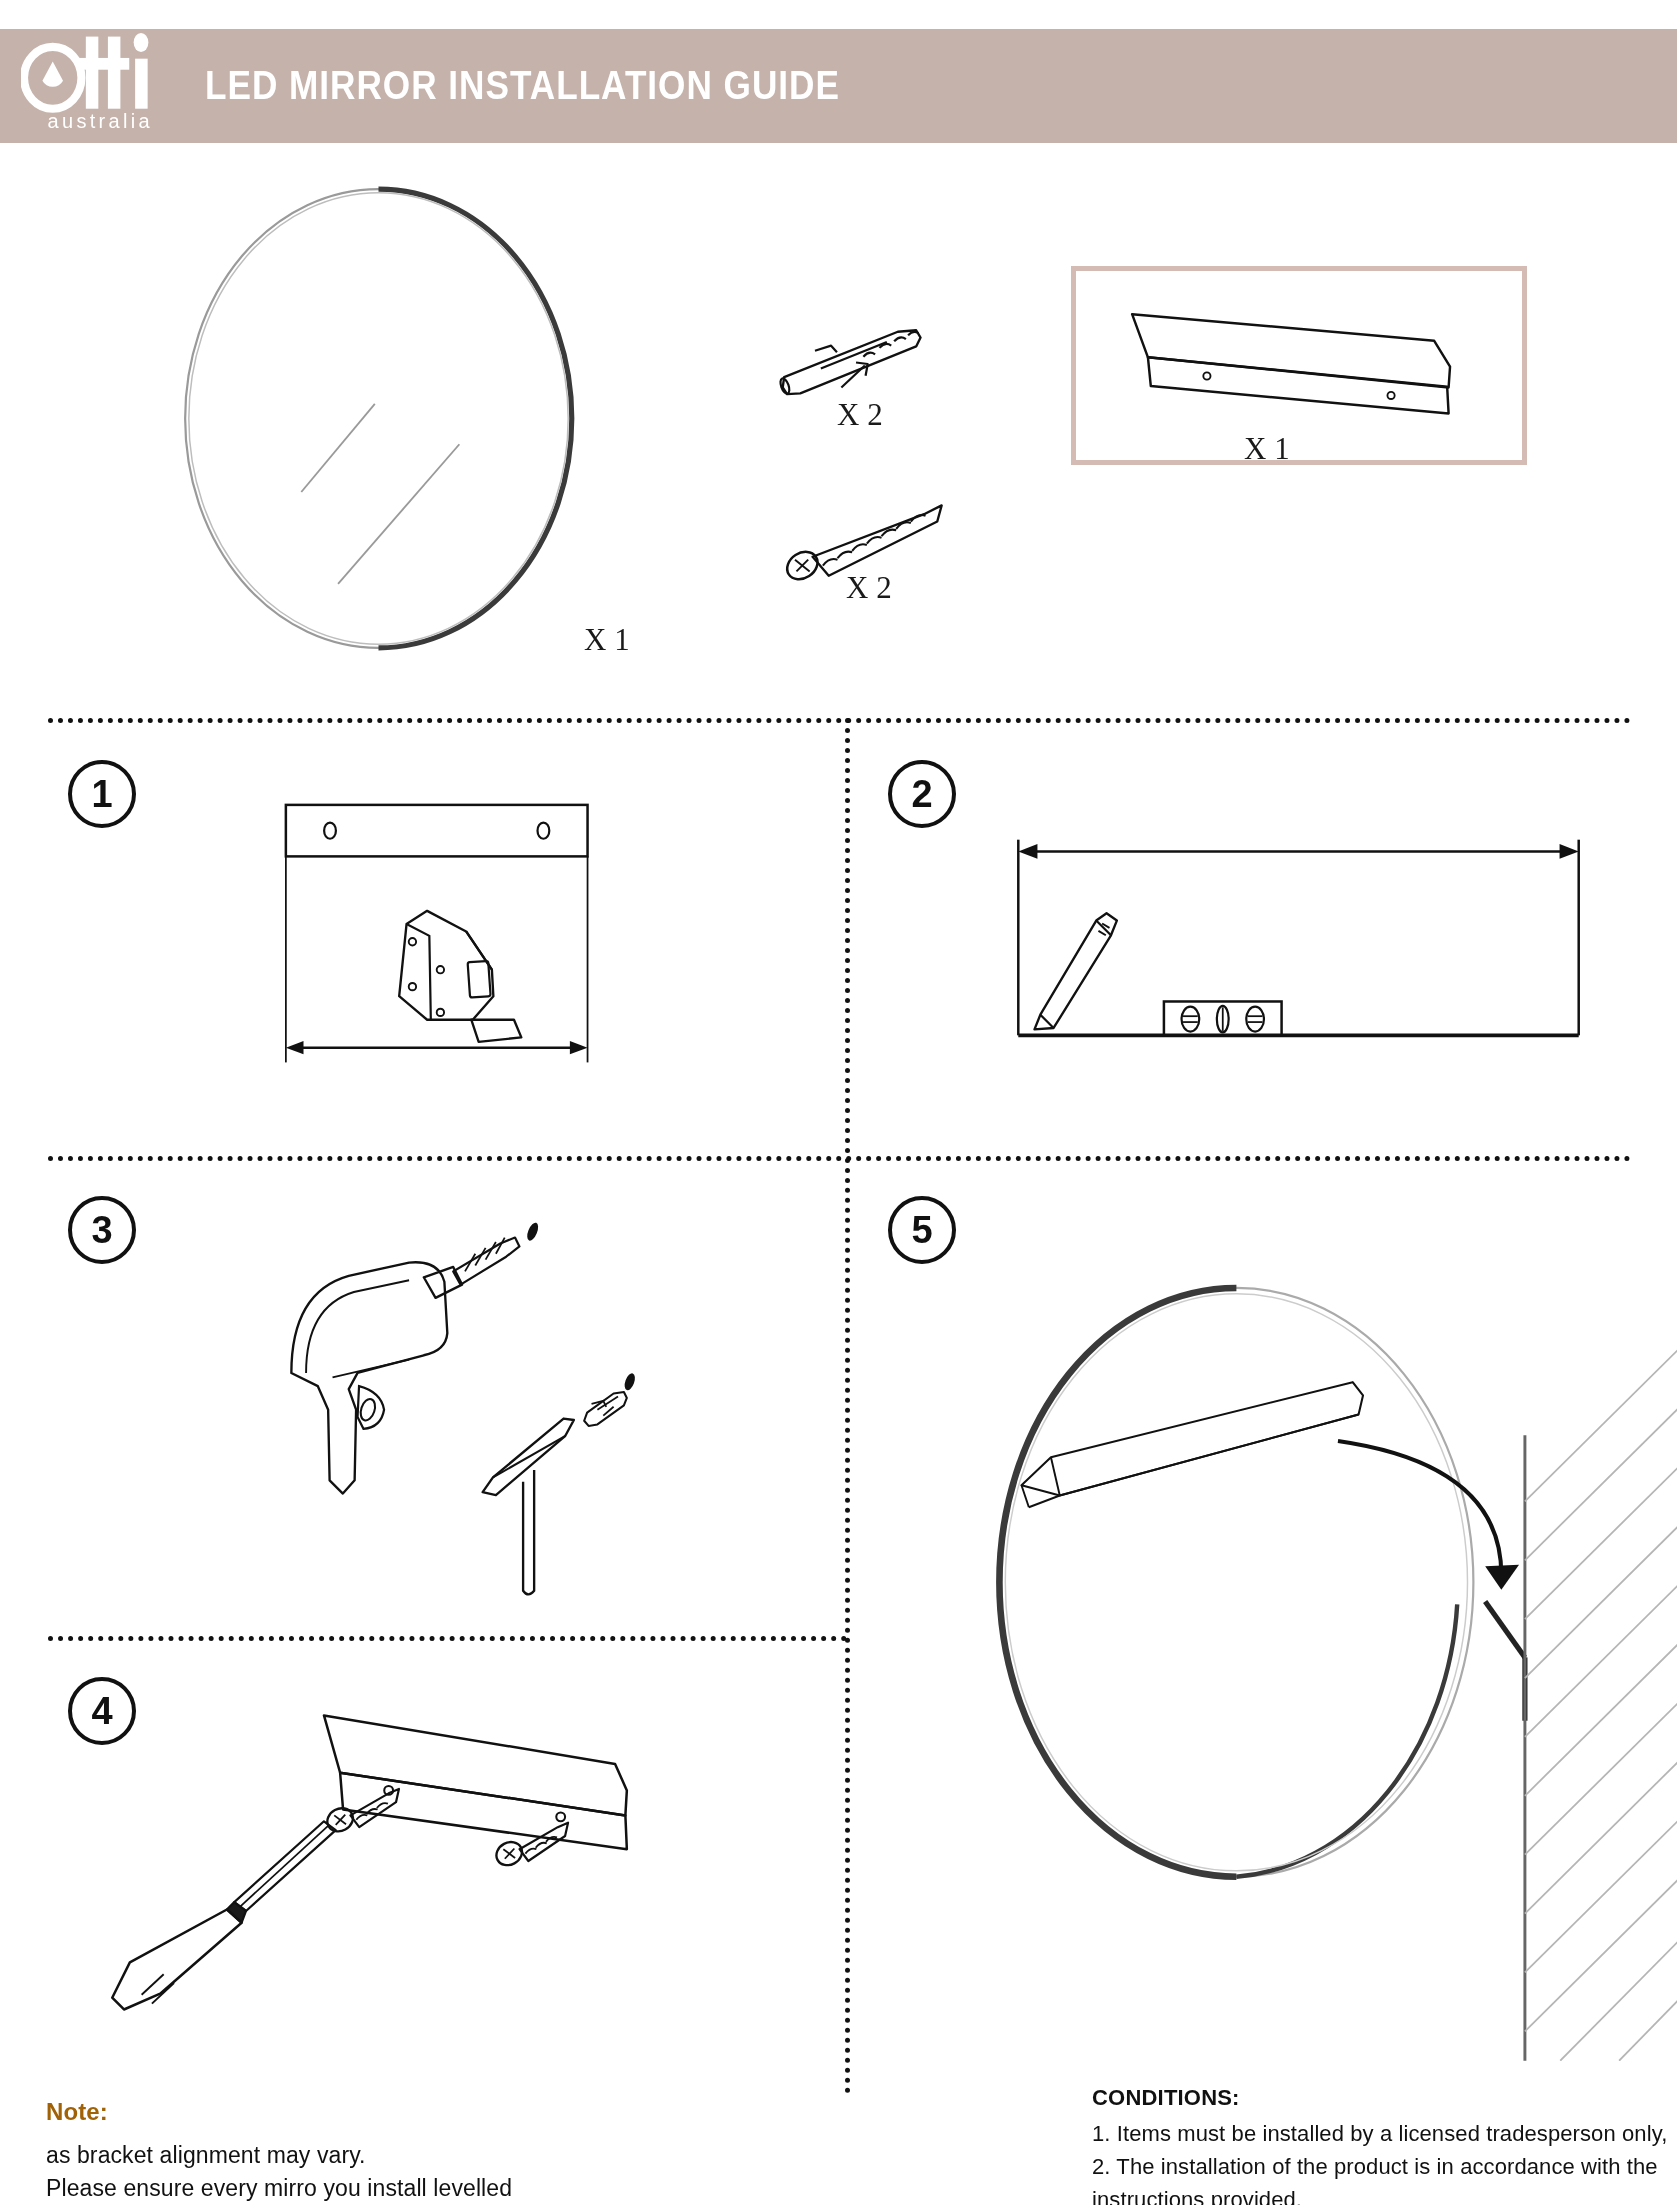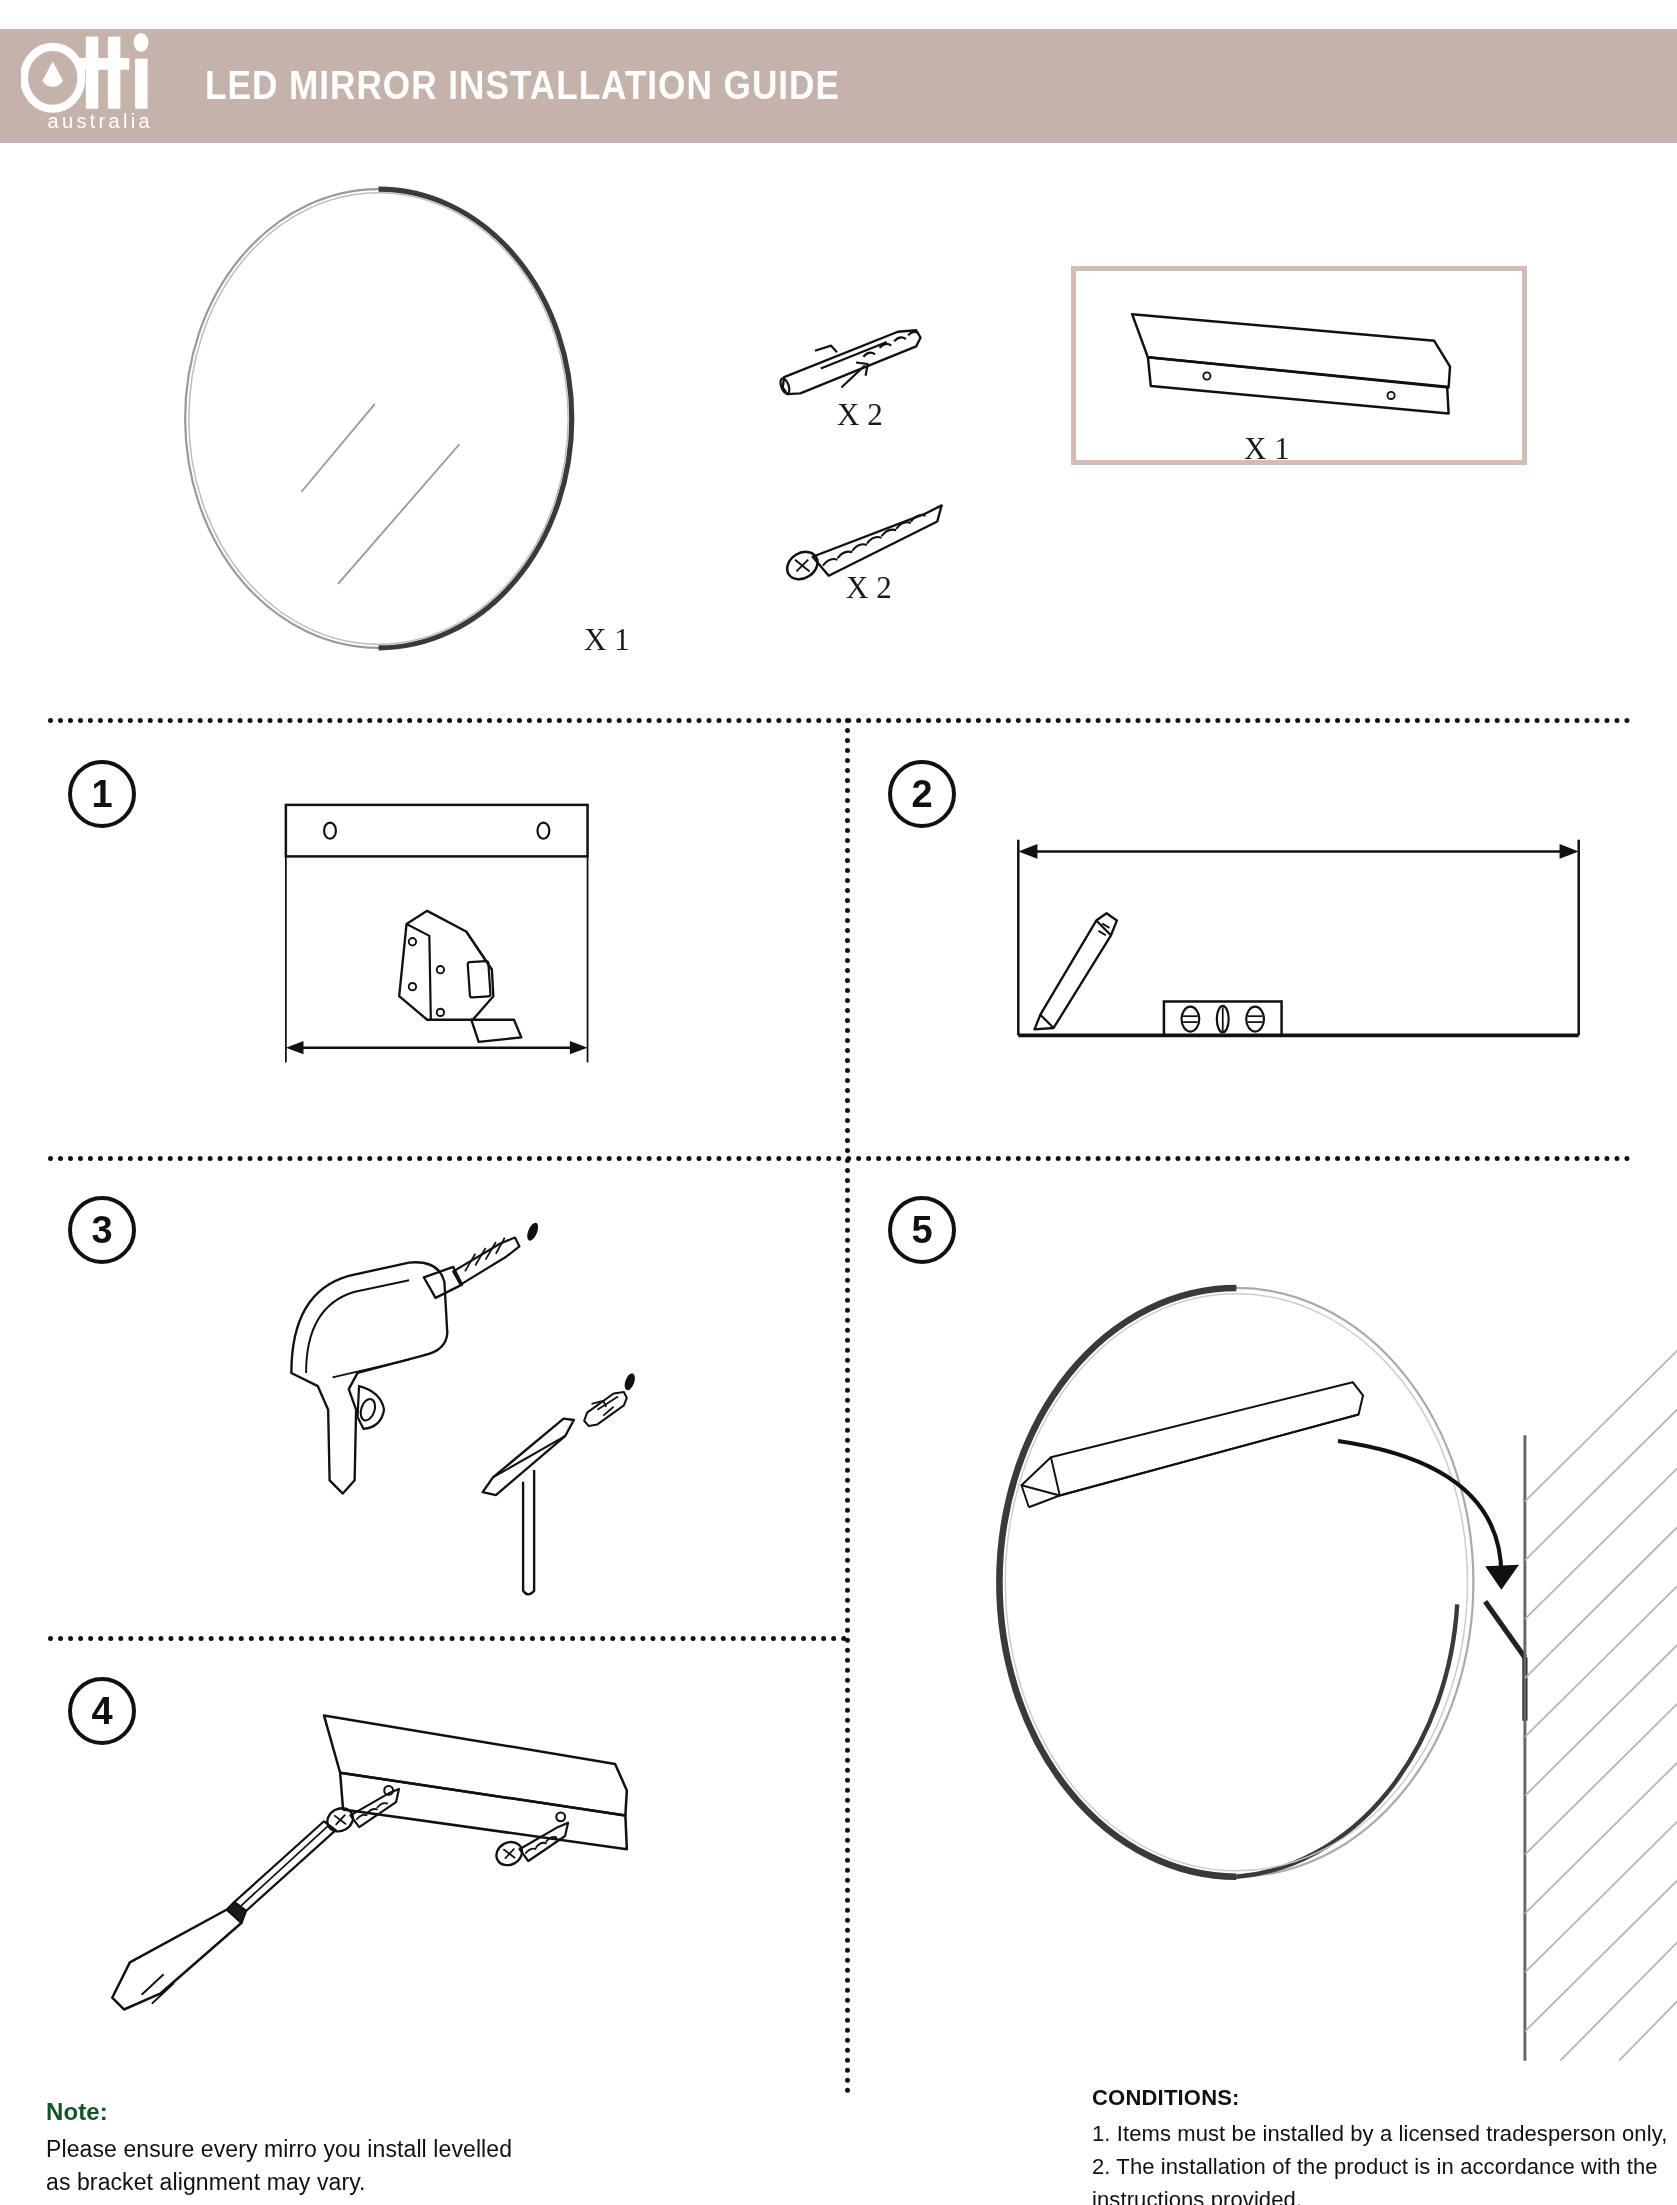--- a/index.html
+++ b/index.html
@@ -189,23 +189,23 @@
   
   .note-block {
     position: absolute;
     left: 46px;
     top: 2098px;
     width: 515px;
   }
   .note-title {
     font-size: 24px;
     font-weight: bold;
-    color: #14532d;
-    font-family: "Liberation Sans", sans-serif;
-    margin-bottom: 7px;
+    color: #a16207;
+    font-family: "Liberation Sans", sans-serif;
+    margin-bottom: 13px;
     letter-spacing: 0.1px;
   }
   .note-line {
     font-size: 23px;
     color: #111111;
     font-family: "Liberation Sans", sans-serif;
     line-height: 33px;
     letter-spacing: 0.1px;
   }
   .conditions-block {
@@ -452,22 +452,22 @@
     <path d="M330 184 L346 196 L224 306 L208 294 Z" fill="none" stroke="#111" stroke-width="3" stroke-linejoin="round"></path>
     <line x1="336" y1="190" x2="216" y2="300" stroke="#111" stroke-width="2.4"></line>
     <path d="M224 306 L208 294 L198 304 L218 322 Z" fill="#1a1a1a" stroke="#111" stroke-width="3" stroke-linejoin="round"></path>
     <path d="M198 304 L218 322 L108 418 L58 440 L42 424 L66 376 Z" fill="none" stroke="#111" stroke-width="3.4" stroke-linejoin="round"></path>
     <path d="M112 392 L82 420" fill="none" stroke="#111" stroke-width="2.6"></path>
     <path d="M126 404 L96 432" fill="none" stroke="#111" stroke-width="2.6"></path>
   </svg>
 
   <div class="note-block">
     <div class="note-title">Note:</div>
+    <div class="note-line">as bracket alignment may vary.</div>
     <div class="note-line">Please ensure every mirro you install levelled</div>
-    <div class="note-line">as bracket alignment may vary.</div>
   </div>
 
   <div class="conditions-block">
     <div class="conditions-title">CONDITIONS:</div>
     <div class="conditions-line">1. Items must be installed by a licensed tradesperson only,</div>
     <div class="conditions-line">2. The installation of the product is in accordance with the</div>
     <div class="conditions-line">instructions provided.</div>
   </div>
 
 </div>

